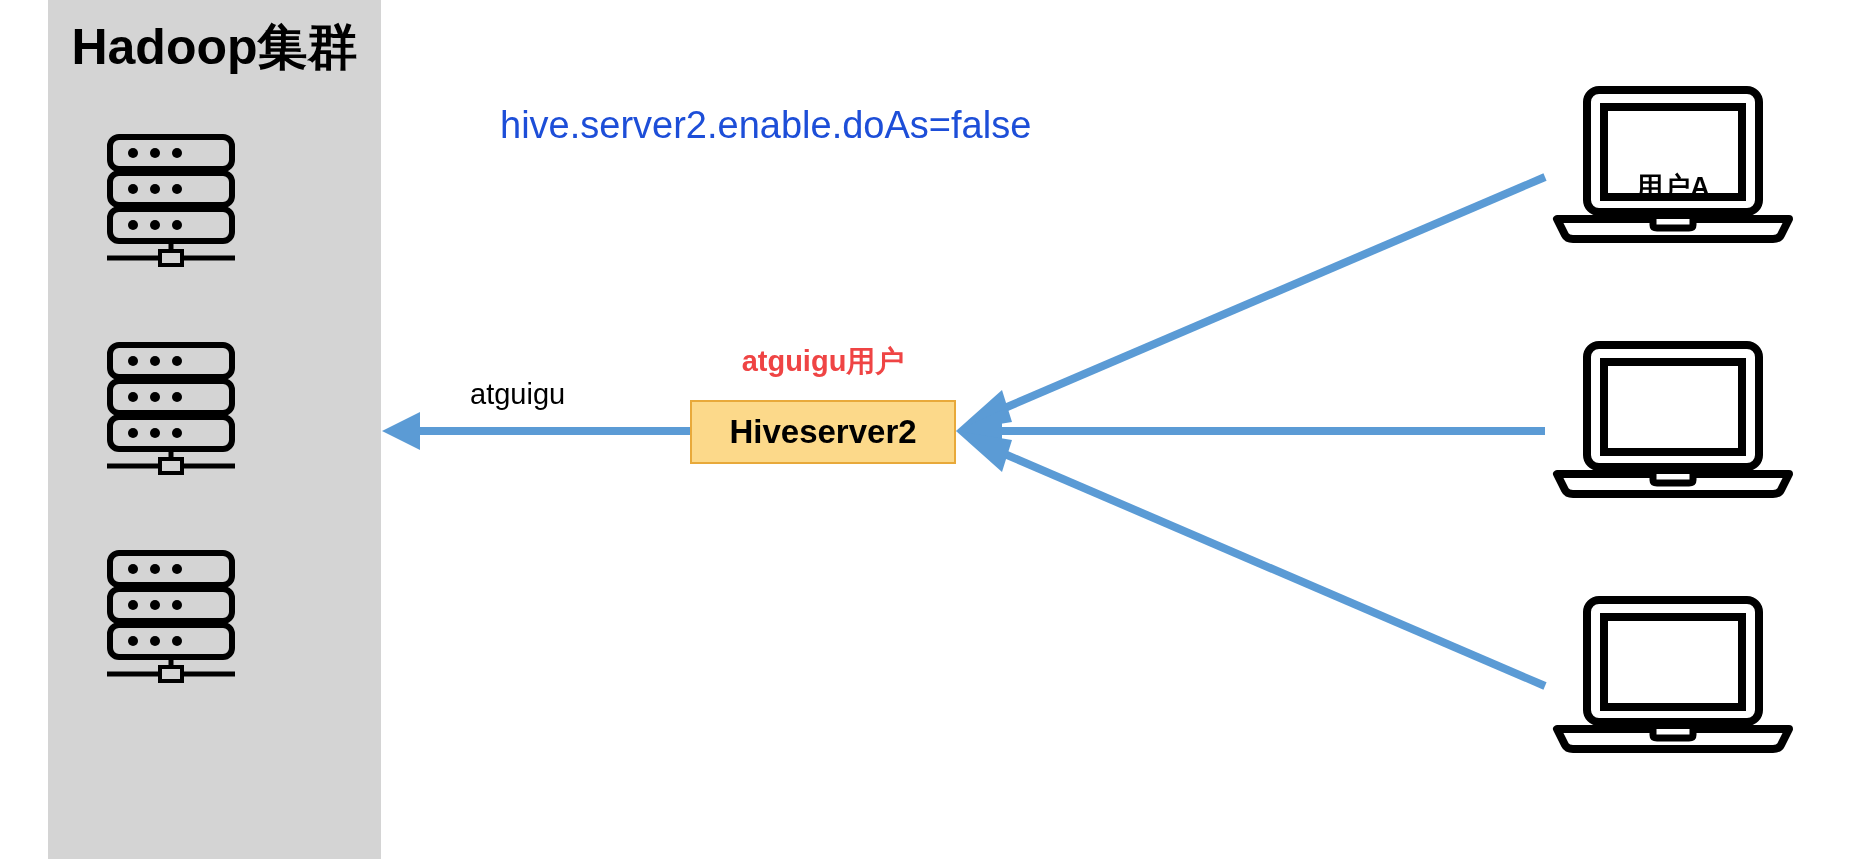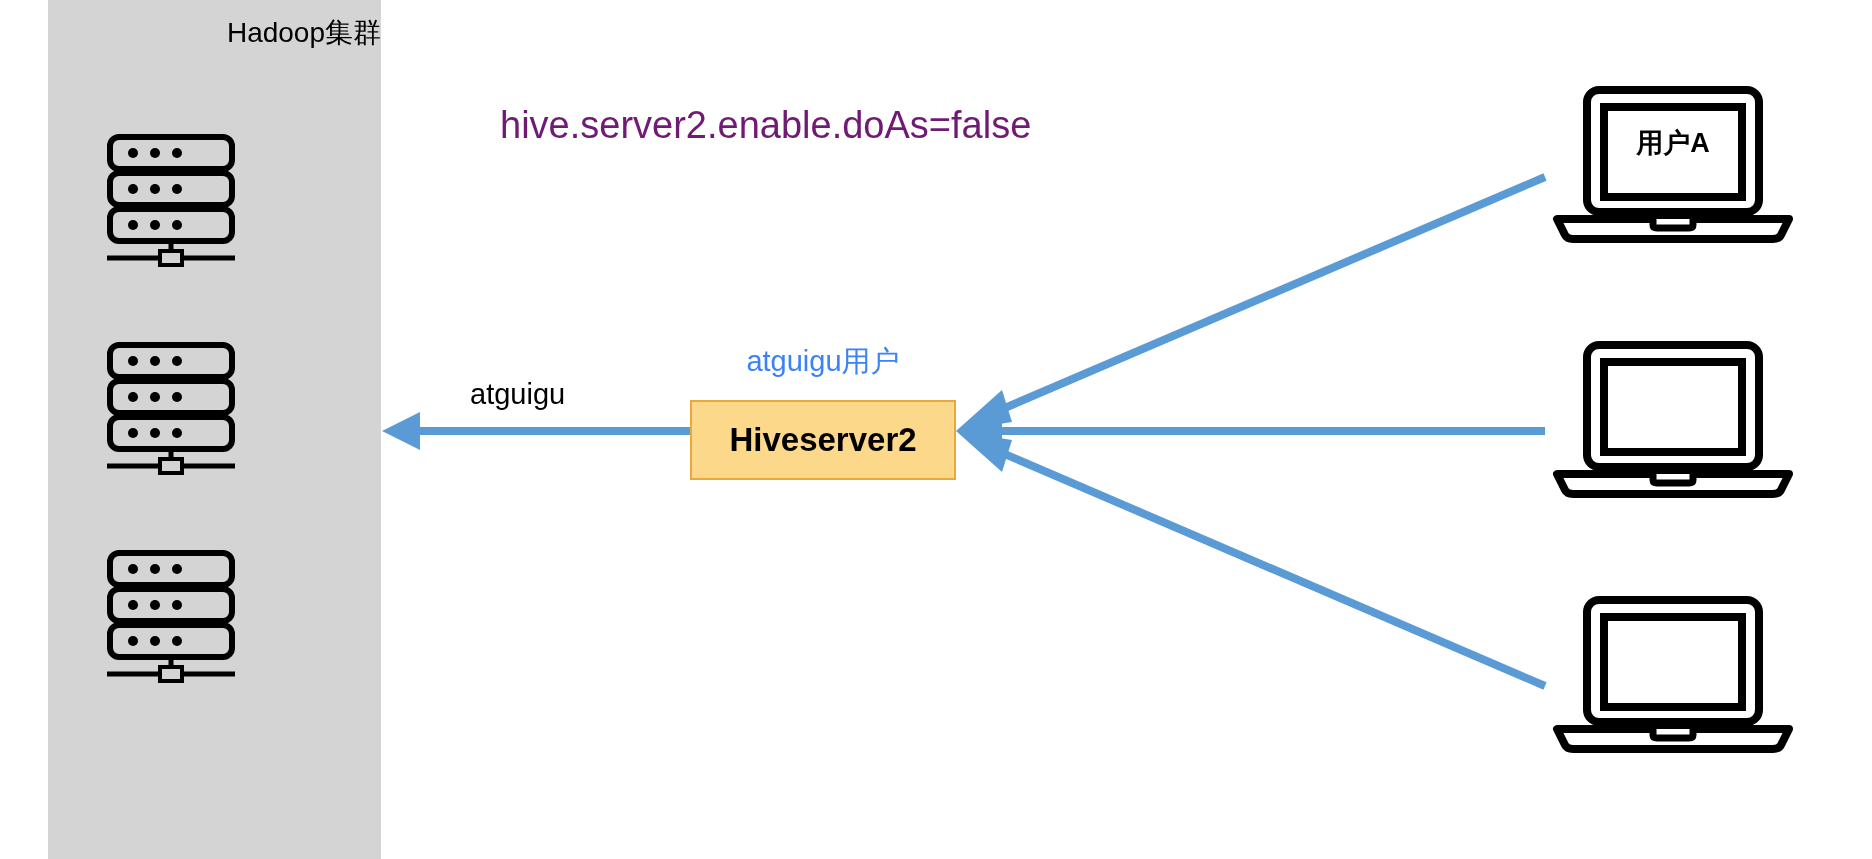--- a/index.html
+++ b/index.html
@@ -25,76 +25,76 @@
     top: 0px;
     width: 333px;
     height: 859px;
     background: #d4d4d4;
   }
   .cluster-title {
     position: absolute;
     left: 48px;
     top: 14px;
     width: 333px;
-    text-align: right;
-    font-size: 28px;
-    color: #000000;
-    font-weight: 400;
+    text-align: center;
+    font-size: 50px;
+    color: #000000;
+    font-weight: 700;
     letter-spacing: 0px;
     white-space: nowrap;
   }
 
   
   .server-icon {
     position: absolute;
     width: 150px;
     height: 135px;
   }
   .server-icon svg { display: block; }
 
   
   .config-caption {
     position: absolute;
     left: 500px;
     top: 104px;
     font-size: 38px;
-    color: #701a75;
+    color: #1d4ed8;
     font-weight: 400;
     white-space: nowrap;
   }
 
   
   .hs2-box {
     position: absolute;
     left: 690px;
     top: 400px;
     width: 266px;
-    height: 80px;
+    height: 64px;
     background: #fcd98a;
     border: 2px solid #e8a93a;
     box-sizing: border-box;
     display: flex;
     align-items: center;
     justify-content: center;
   }
   .hs2-label {
     font-size: 33px;
     font-weight: bold;
     color: #000000;
     white-space: nowrap;
   }
   .hs2-caption {
     position: absolute;
     left: 690px;
     top: 342px;
     width: 266px;
     text-align: center;
     font-size: 29px;
-    font-weight: normal;
-    color: #3b82f6;
+    font-weight: bold;
+    color: #ef4444;
     white-space: nowrap;
   }
 
   
   .arrow-label {
     position: absolute;
     left: 470px;
     top: 378px;
     font-size: 29px;
     font-weight: normal;
@@ -120,20 +120,21 @@
   }
   .laptop svg { display: block; }
   .laptop-label {
     position: absolute;
     width: 248px;
     text-align: center;
     font-size: 27px;
     font-weight: bold;
     color: #000000;
     white-space: nowrap;
+    margin-top: 44px;
   }
 </style>
 </head>
 <body>
 
 <div id="canvas">
 
   <div class="cluster-panel"></div>
   <div class="cluster-title">Hadoop集群</div>
 

